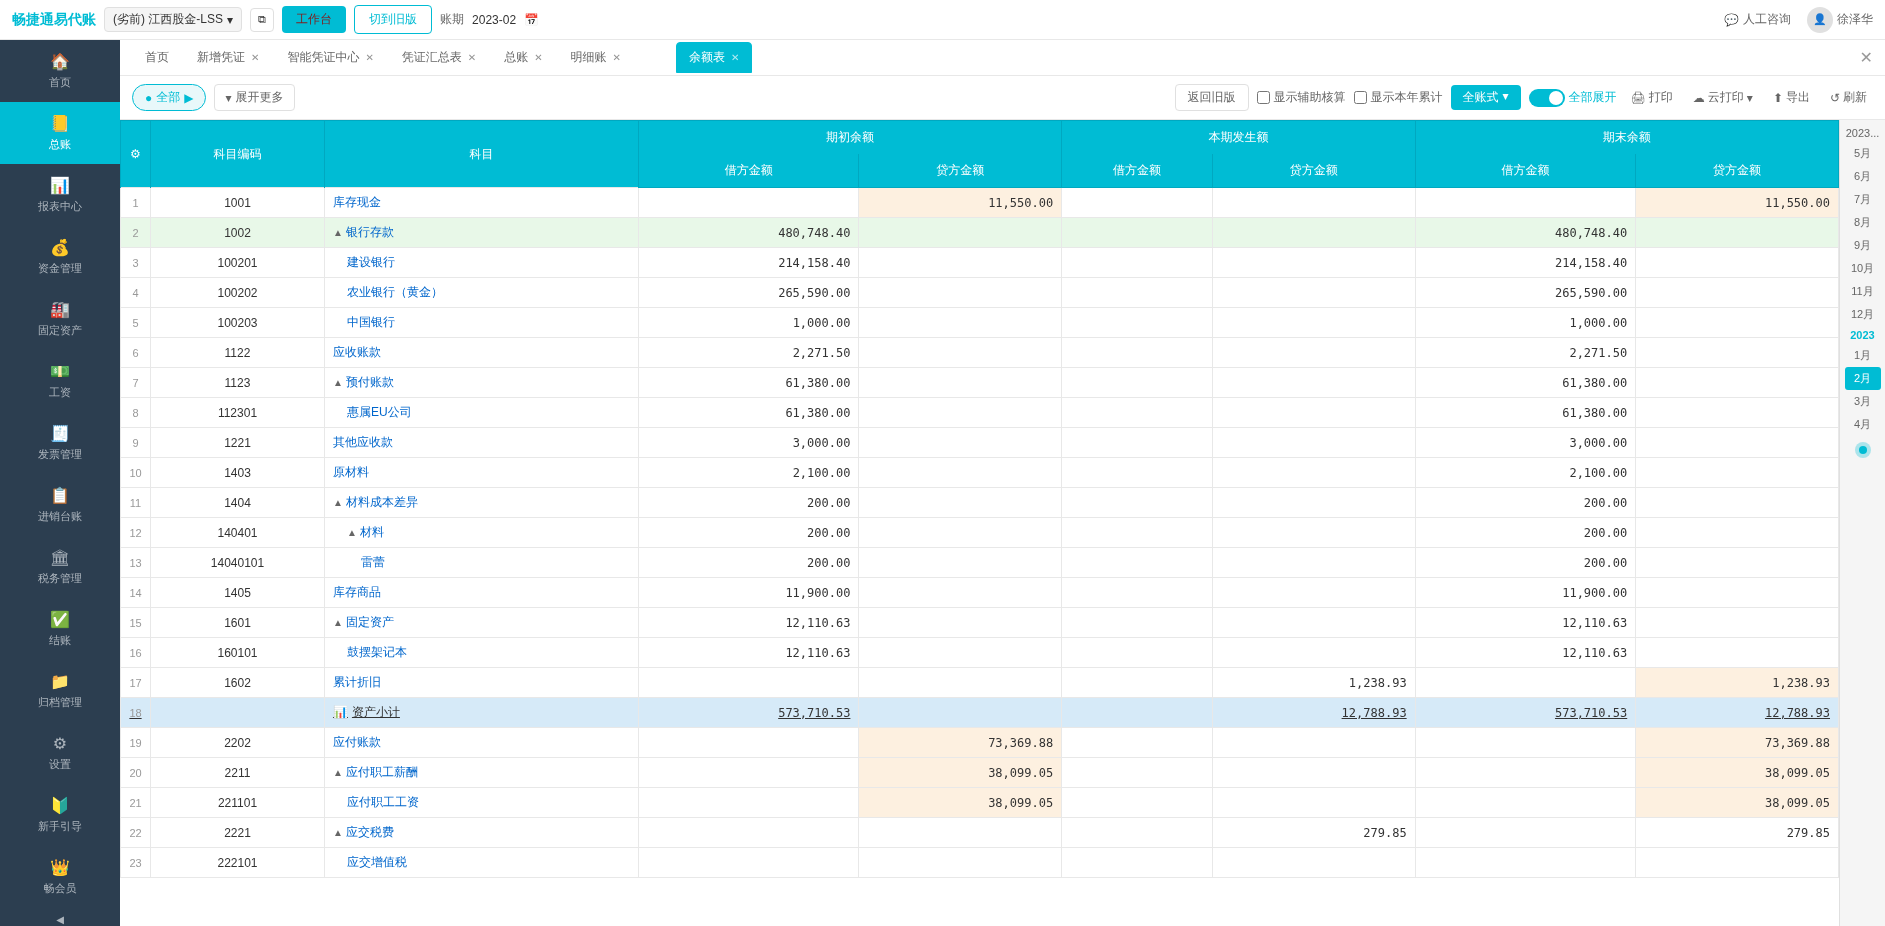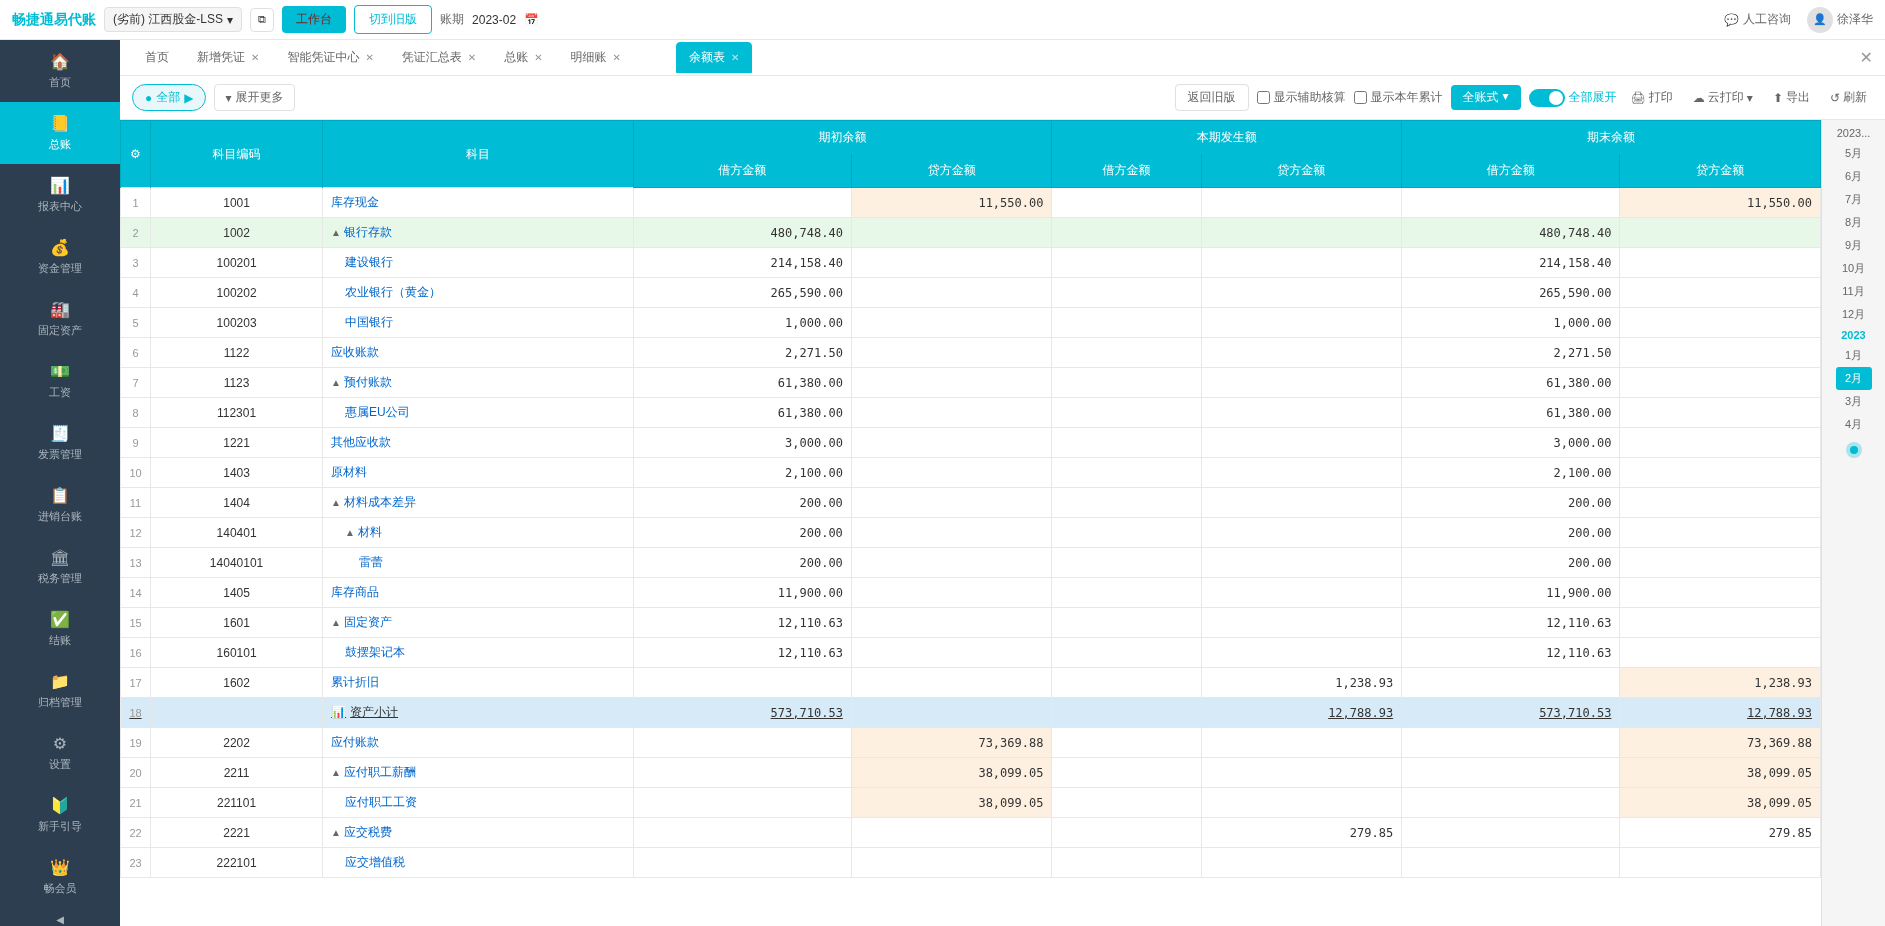--- a/index.html
+++ b/index.html
@@ -65,21 +65,21 @@
     tbody tr.subtotal { background: #d6eaf8; text-decoration: underline; }
     td { padding: 6px 8px; border: 1px solid #e8e8e8; text-align: center; }
     td.code { color: #333; }
     td.name { text-align: left; color: #0066cc; cursor: pointer; }
     td.name.plain { color: #333; cursor: default; }
     td.amount { text-align: right; font-family: monospace; }
     td.amount.credit-bg { background: #fdf0e0; }
     .row-num { color: #999; font-size: 11px; }
 
     
-    .timeline-panel { width: 64px; background: #f5f5f5; border-left: 1px solid #e0e0e0; display: flex; flex-direction: column; align-items: center; padding-top: 4px; overflow-y: auto; font-size: 11px; }
+    .timeline-panel { width: 46px; background: #f5f5f5; border-left: 1px solid #e0e0e0; display: flex; flex-direction: column; align-items: center; padding-top: 4px; overflow-y: auto; font-size: 11px; }
     .timeline-year { font-size: 11px; color: #666; padding: 3px 0; }
     .timeline-month { padding: 4px 6px; cursor: pointer; color: #666; border-radius: 3px; width: 36px; text-align: center; }
     .timeline-month.active { background: #00bcd4; color: #fff; border-radius: 3px; }
   </style>
 </head>
 <body>
 
 <div class="top-bar">
   <span class="app-logo">畅捷通易代账</span>
   <div class="company-select">

